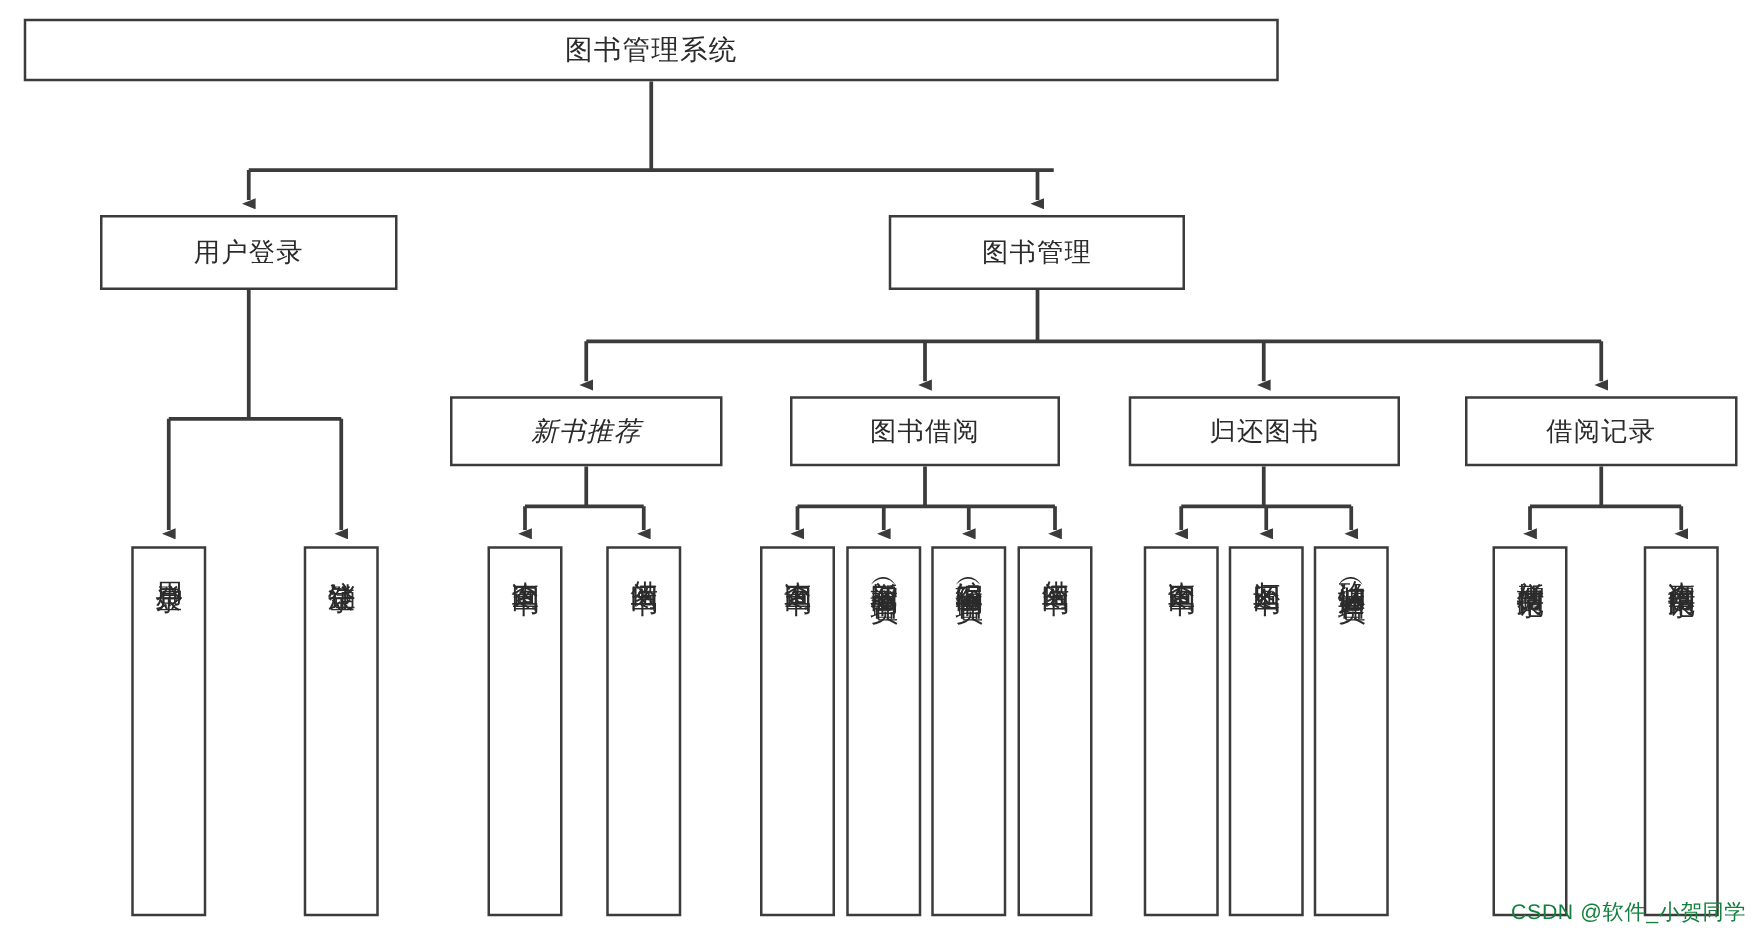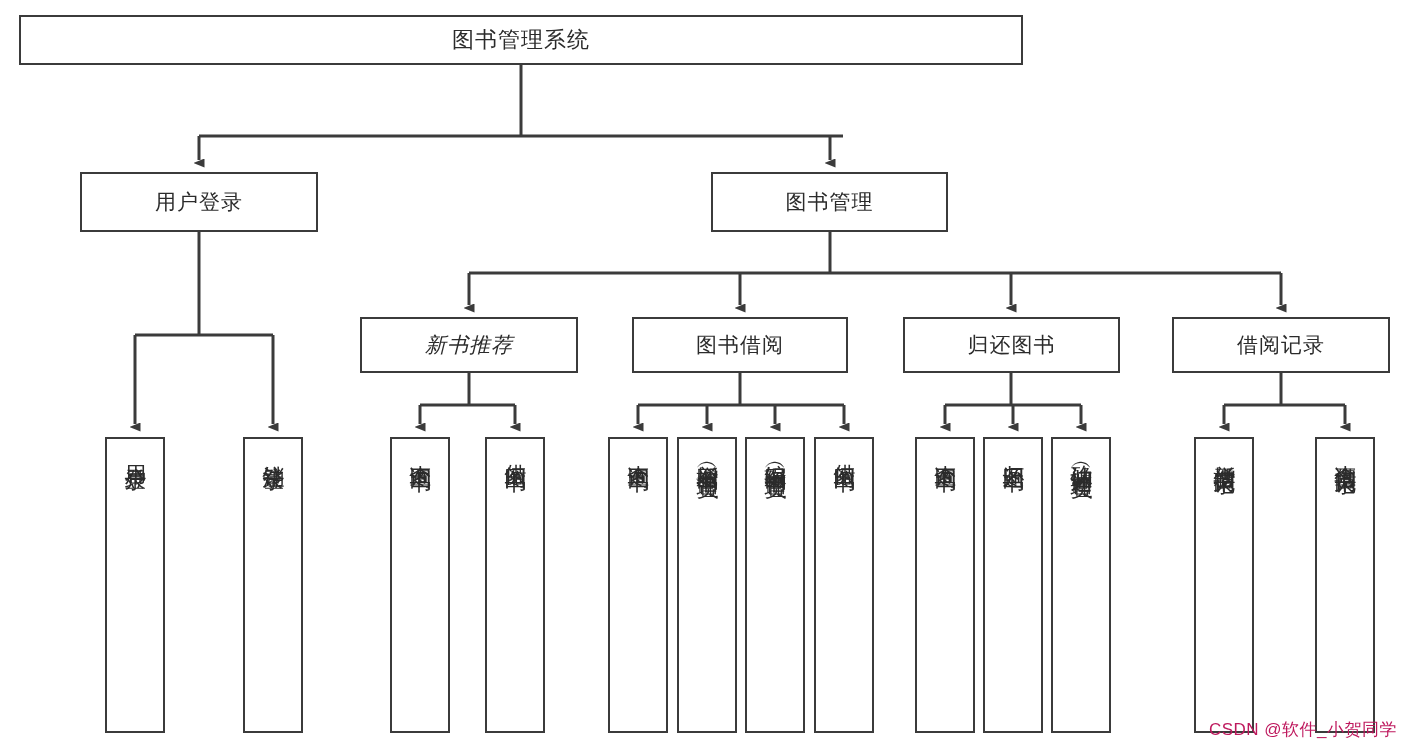--- a/index.html
+++ b/index.html
@@ -56,21 +56,21 @@
     line-height: 1.22;
     letter-spacing: 2px;
     color: #2b2b2b;
     white-space: nowrap;
   }
   .watermark {
     position: absolute;
     right: 8px;
     bottom: 6px;
     font-size: 17px;
-    color: #be185d;
+    color: #15803d;
     letter-spacing: 0.5px;
     z-index: 5;
     white-space: nowrap;
   }
 </style>
 </head>
 <body>
 
 <div id="canvas">
 

